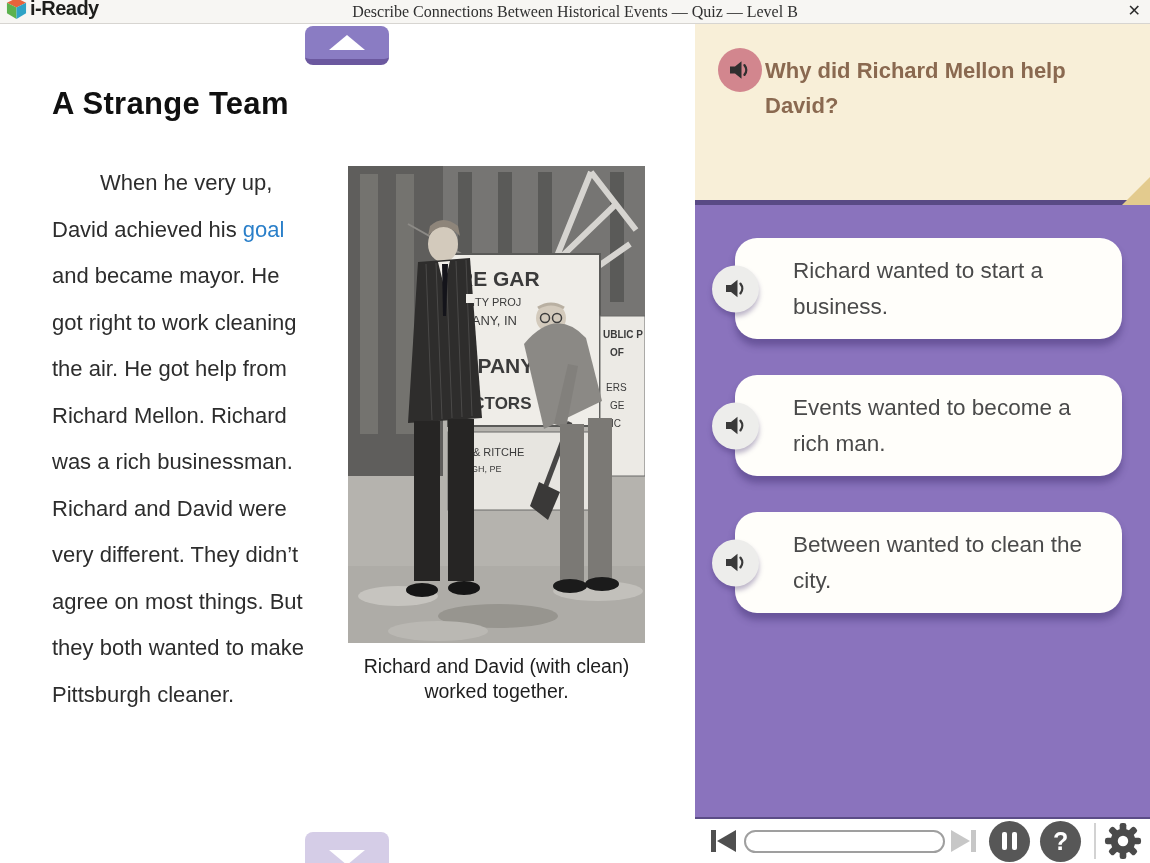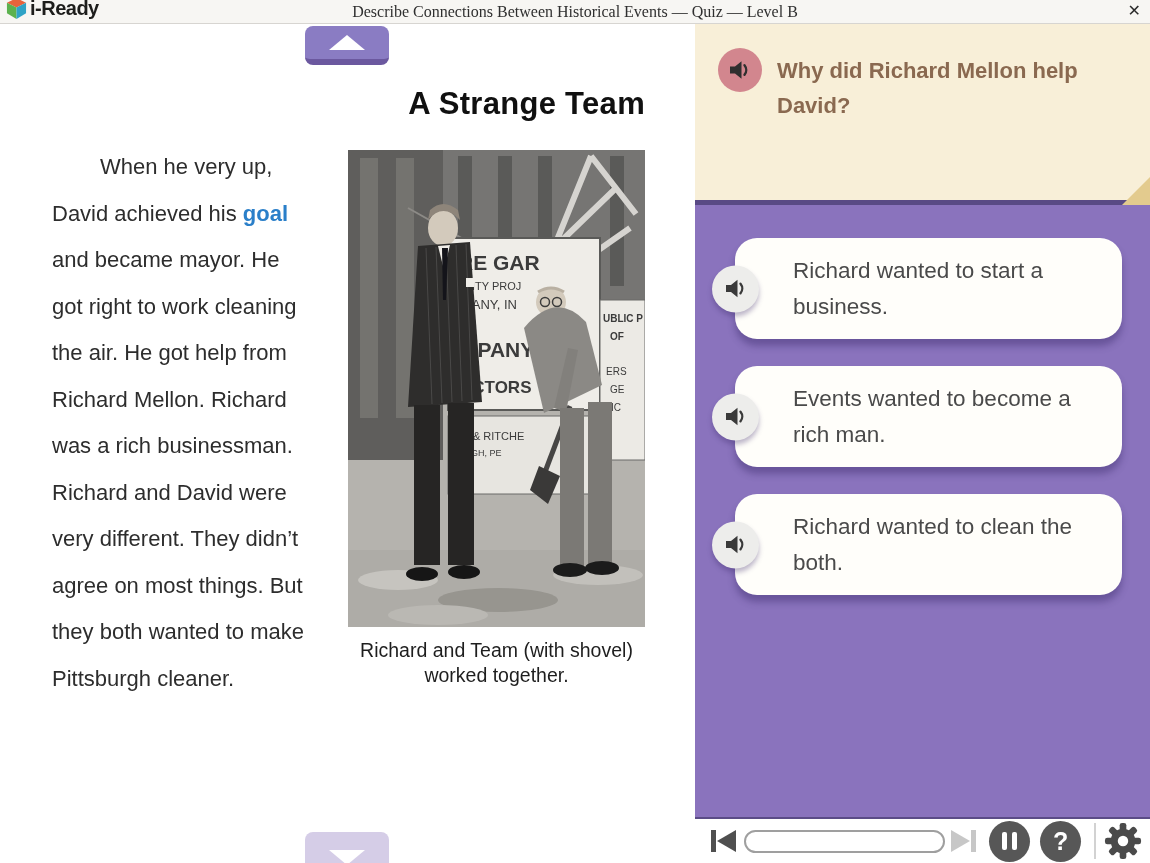--- a/index.html
+++ b/index.html
@@ -16,39 +16,39 @@
 
   
   .left-panel{position:absolute;top:24px;left:0;width:695px;bottom:0;background:#fff;}
   .scroll-btn{position:absolute;left:305px;width:84px;display:flex;align-items:center;justify-content:center;border-radius:8px;cursor:pointer;}
   .scroll-up{top:2px;height:33px;background:#8a7cc3;border-bottom:6px solid #6b589f;}
   .scroll-down{top:808px;height:48px;background:#d5cde7;}
   .tri-up{width:0;height:0;border-left:18px solid transparent;border-right:18px solid transparent;border-bottom:15px solid #fff;}
   .tri-down{width:0;height:0;border-left:18px solid transparent;border-right:18px solid transparent;border-top:15px solid #fff;margin-top:2px;}
 
   .passage{margin:62px 50px 0 52px;}
-  .passage h1{font-size:31px;font-weight:800;color:#101010;margin:0 0 22px 0;letter-spacing:0.3px;text-align:right;}
+  .passage h1{font-size:31px;font-weight:800;color:#101010;margin:0 0 38px 0;letter-spacing:0.3px;}
   .passage figure{float:right;width:297px;margin:6px 0 6px 42px;}
   .passage figure svg{display:block;}
   .passage figcaption{font-size:19.5px;line-height:25px;color:#1e1e1e;text-align:center;margin-top:11px;padding:0 12px;}
   .passage p{font-size:22px;line-height:46.5px;color:#2d2d2d;margin:0;text-indent:48px;}
-  .goal-word{color:#2a7fc9;font-weight:700;}
+  .goal-word{color:#2a7fc9;font-weight:400;}
 
   
   .right-panel{position:absolute;top:24px;left:695px;width:455px;bottom:0;background:#8a73bd;
                display:flex;flex-direction:column;}
   .question-box{position:relative;background:#f8efd8;border-bottom:5px solid #594a85;
-                min-height:181px;box-sizing:border-box;padding:24px 26px 20px 23px;display:flex;gap:15px;}
+                min-height:181px;box-sizing:border-box;padding:24px 26px 20px 23px;display:flex;gap:3px;}
   .q-speaker{width:44px;height:44px;border-radius:50%;background:#d2868e;flex:none;
              display:flex;align-items:center;justify-content:center;cursor:pointer;}
   .q-text{font-size:22px;font-weight:700;color:#8a6950;line-height:35px;padding-top:5px;max-width:335px;}
   .fold{position:absolute;right:0;bottom:-5px;width:28px;height:28px;background:#e3cb8e;
         clip-path:polygon(100% 0,100% 100%,0 100%);}
 
-  .answers{flex:1;padding:33px 28px 0 40px;display:flex;flex-direction:column;gap:27px;}
+  .answers{flex:1;padding:33px 28px 0 40px;display:flex;flex-direction:column;gap:36px;}
   .card{position:relative;background:#fffefa;border-radius:22px;min-height:101px;box-sizing:border-box;
         display:flex;align-items:center;padding:12px 18px 12px 58px;cursor:pointer;
         box-shadow:0 7px 7px rgba(62,46,110,0.45);}
   .card-speaker{position:absolute;left:-23px;top:50%;transform:translateY(-50%);
                 width:47px;height:47px;border-radius:50%;background:#ededeb;cursor:pointer;
                 box-shadow:0 4px 5px rgba(62,46,110,0.35);display:flex;align-items:center;justify-content:center;}
   .card-text{font-size:22.5px;color:#4a4a4a;line-height:36px;}
 
   
   .controls{height:46px;background:#fff;border-top:2px solid #5b4c87;
@@ -150,21 +150,21 @@
           <circle cx="209" cy="152" r="4.5" fill="none" stroke="#3c3c3c" stroke-width="1.5"></circle>
           <path d="M176,178 Q208,140 238,172 L254,235 L196,263 Z" fill="#8b8985"></path>
           <path d="M230,200 L218,262 L206,258 L220,198 Z" fill="#82807c"></path>
           <path d="M222,256 L197,322" stroke="#474645" stroke-width="5"></path>
           <polygon points="191,316 212,326 200,354 182,340" fill="#3a3938"></polygon>
           <rect x="212" y="258" width="24" height="158" fill="#7b7975"></rect>
           <rect x="240" y="252" width="24" height="162" fill="#7b7975"></rect>
           <ellipse cx="222" cy="420" rx="17" ry="7" fill="#1b1b1b"></ellipse>
           <ellipse cx="254" cy="418" rx="17" ry="7" fill="#1b1b1b"></ellipse>
         </svg>
-        <figcaption>Richard and Team (with shovel) worked together.</figcaption>
+        <figcaption>Richard and David (with clean) worked together.</figcaption>
       </figure>
 
       <p><span>When he very up, David achieved his </span><span class="goal-word">goal</span><span> and became mayor. He got right to work cleaning the air. He got help from Richard Mellon. Richard was a rich businessman. Richard and David were very different. They didn’t agree on most things. But they both wanted to make Pittsburgh cleaner.</span></p>
     </div>
 
     <div class="scroll-btn scroll-down">
       <span class="tri-down"></span>
     </div>
   </div>
 
@@ -203,21 +203,21 @@
         <div class="card-text">Events wanted to become a rich man.</div>
       </div>
 
       <div class="card">
         <div class="card-speaker">
           <svg width="26" height="24" viewBox="0 0 26 24">
             <path d="M3 8.5v7h5l6.5 5.2V3.3L8 8.5z" fill="#3a3a3a"></path>
             <path d="M17.5 7.2a7.6 7.6 0 010 9.6" fill="none" stroke="#3a3a3a" stroke-width="2.4" stroke-linecap="round"></path>
           </svg>
         </div>
-        <div class="card-text">Richard wanted to clean the both.</div>
+        <div class="card-text">Between wanted to clean the city.</div>
       </div>
 
     </div>
 
     <div class="controls">
       <span class="icon-btn">
         <svg width="30" height="26" viewBox="0 0 30 26">
           <rect x="3" y="2" width="5" height="22" fill="#4f4f4f"></rect>
           <path d="M28 2 L9 13 L28 24 Z" fill="#4f4f4f"></path>
         </svg>

